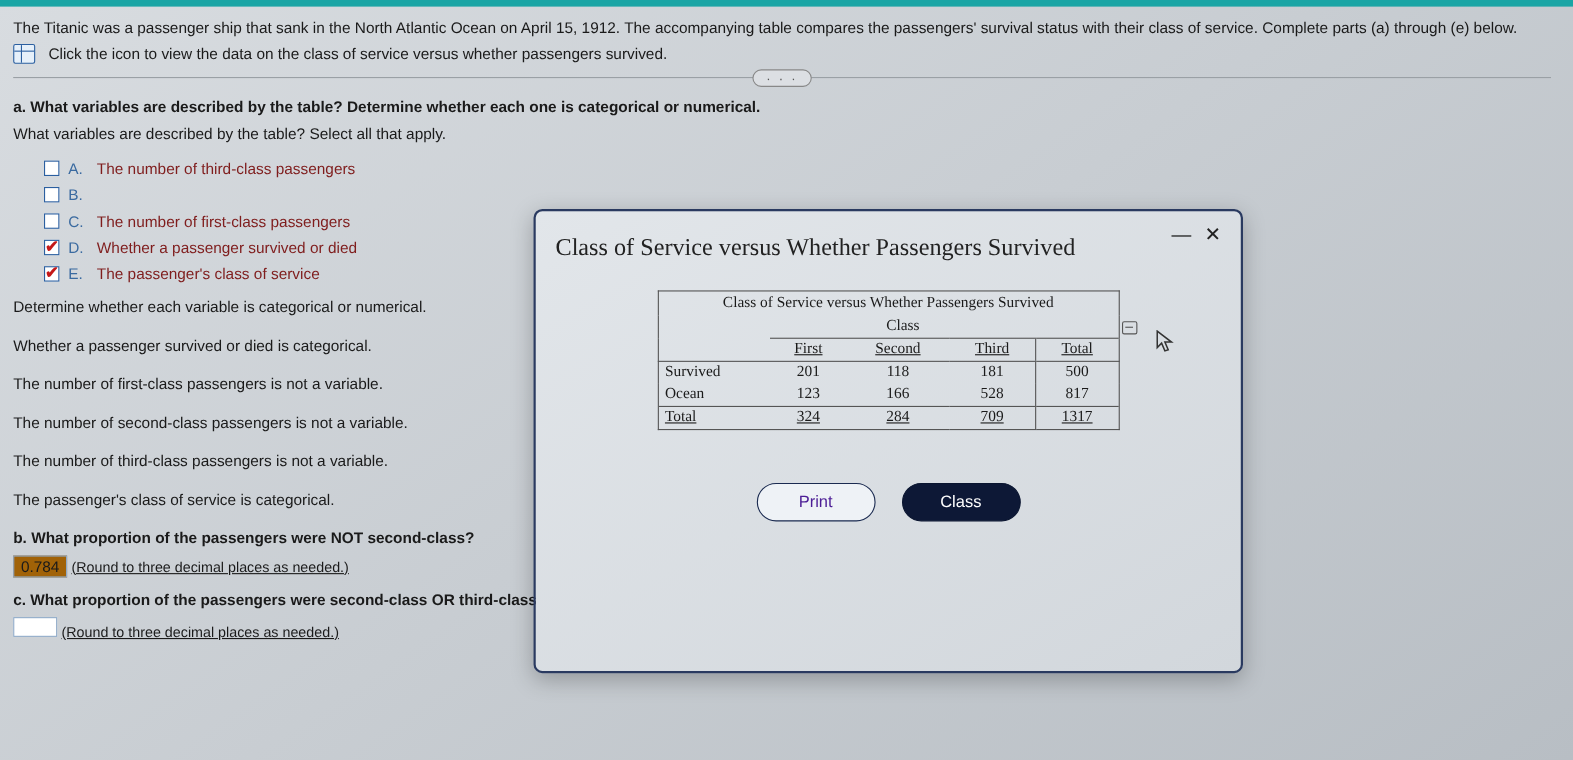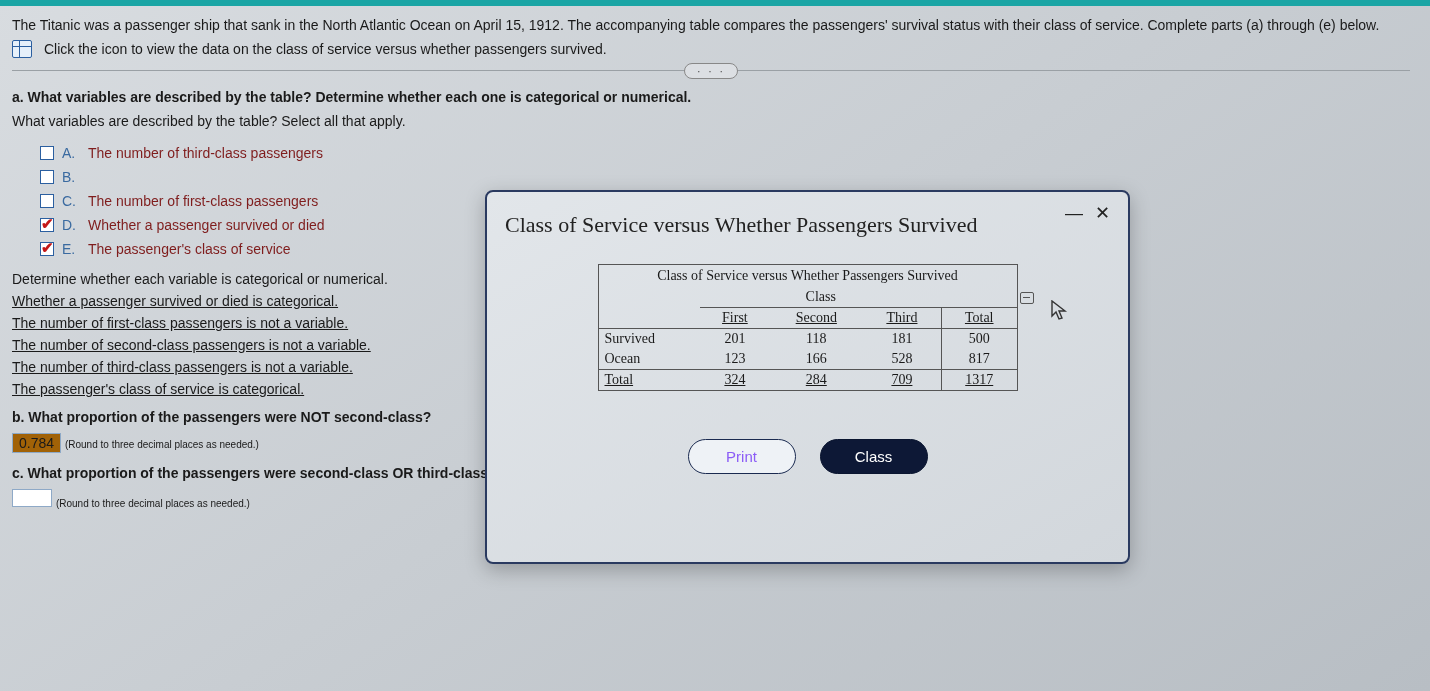--- a/index.html
+++ b/index.html
@@ -90,39 +90,39 @@
       position: absolute;
       top: -4px;
       left: 0px;
       color: #c41818;
       font-size: 15px;
       font-weight: bold;
     }
     .opt-letter { color: #3a6aa0; min-width: 18px; }
     .opt-text { color: #7f1d1d; }
     .determine { margin: 10px 0 6px; }
-    .answers p { margin: 6px 0; text-decoration: underline; }
+    .answers p { margin: 19px 0; }
     .fill {
       background: #a16207;
       border: 1px solid #8ea9c7;
       padding: 1px 6px;
       display: inline-block;
       min-width: 40px;
       text-align: center;
     }
     .fill.empty { width: 24px; height: 18px; background:#fff;}
-    .round-note { font-size: 10px; }
+    .round-note { font-size: 13px; text-decoration: underline; }
 
     
     .dialog {
       position: absolute;
       top: 190px;
       left: 485px;
       width: 645px;
-      height: 374px;
+      height: 422px;
       border: 2px solid #2a3a60;
       border-radius: 8px;
       background: linear-gradient(150deg, #e2e6ea 0%, #d2d7dc 100%);
       box-shadow: 0 6px 20px rgba(0,0,0,.25);
       padding: 10px 18px 14px;
     }
     .dialog-head {
       display: flex;
       justify-content: space-between;
       align-items: flex-start;
@@ -196,21 +196,21 @@
       min-width: 108px;
       padding: 8px 18px;
       border-radius: 22px;
       font-size: 15px;
       text-align: center;
       cursor: pointer;
     }
     .btn-print {
       border: 1.5px solid #1a2a50;
       background: #eef2f6;
-      color: #8b5cf6;
+      color: #4c1d95;
     }
     .btn-done {
       border: 1.5px solid #0a1530;
       background: #0d1836;
       color: #fff;
     }
     .cursor {
       position: absolute;
       top: 108px;
       left: 564px;

